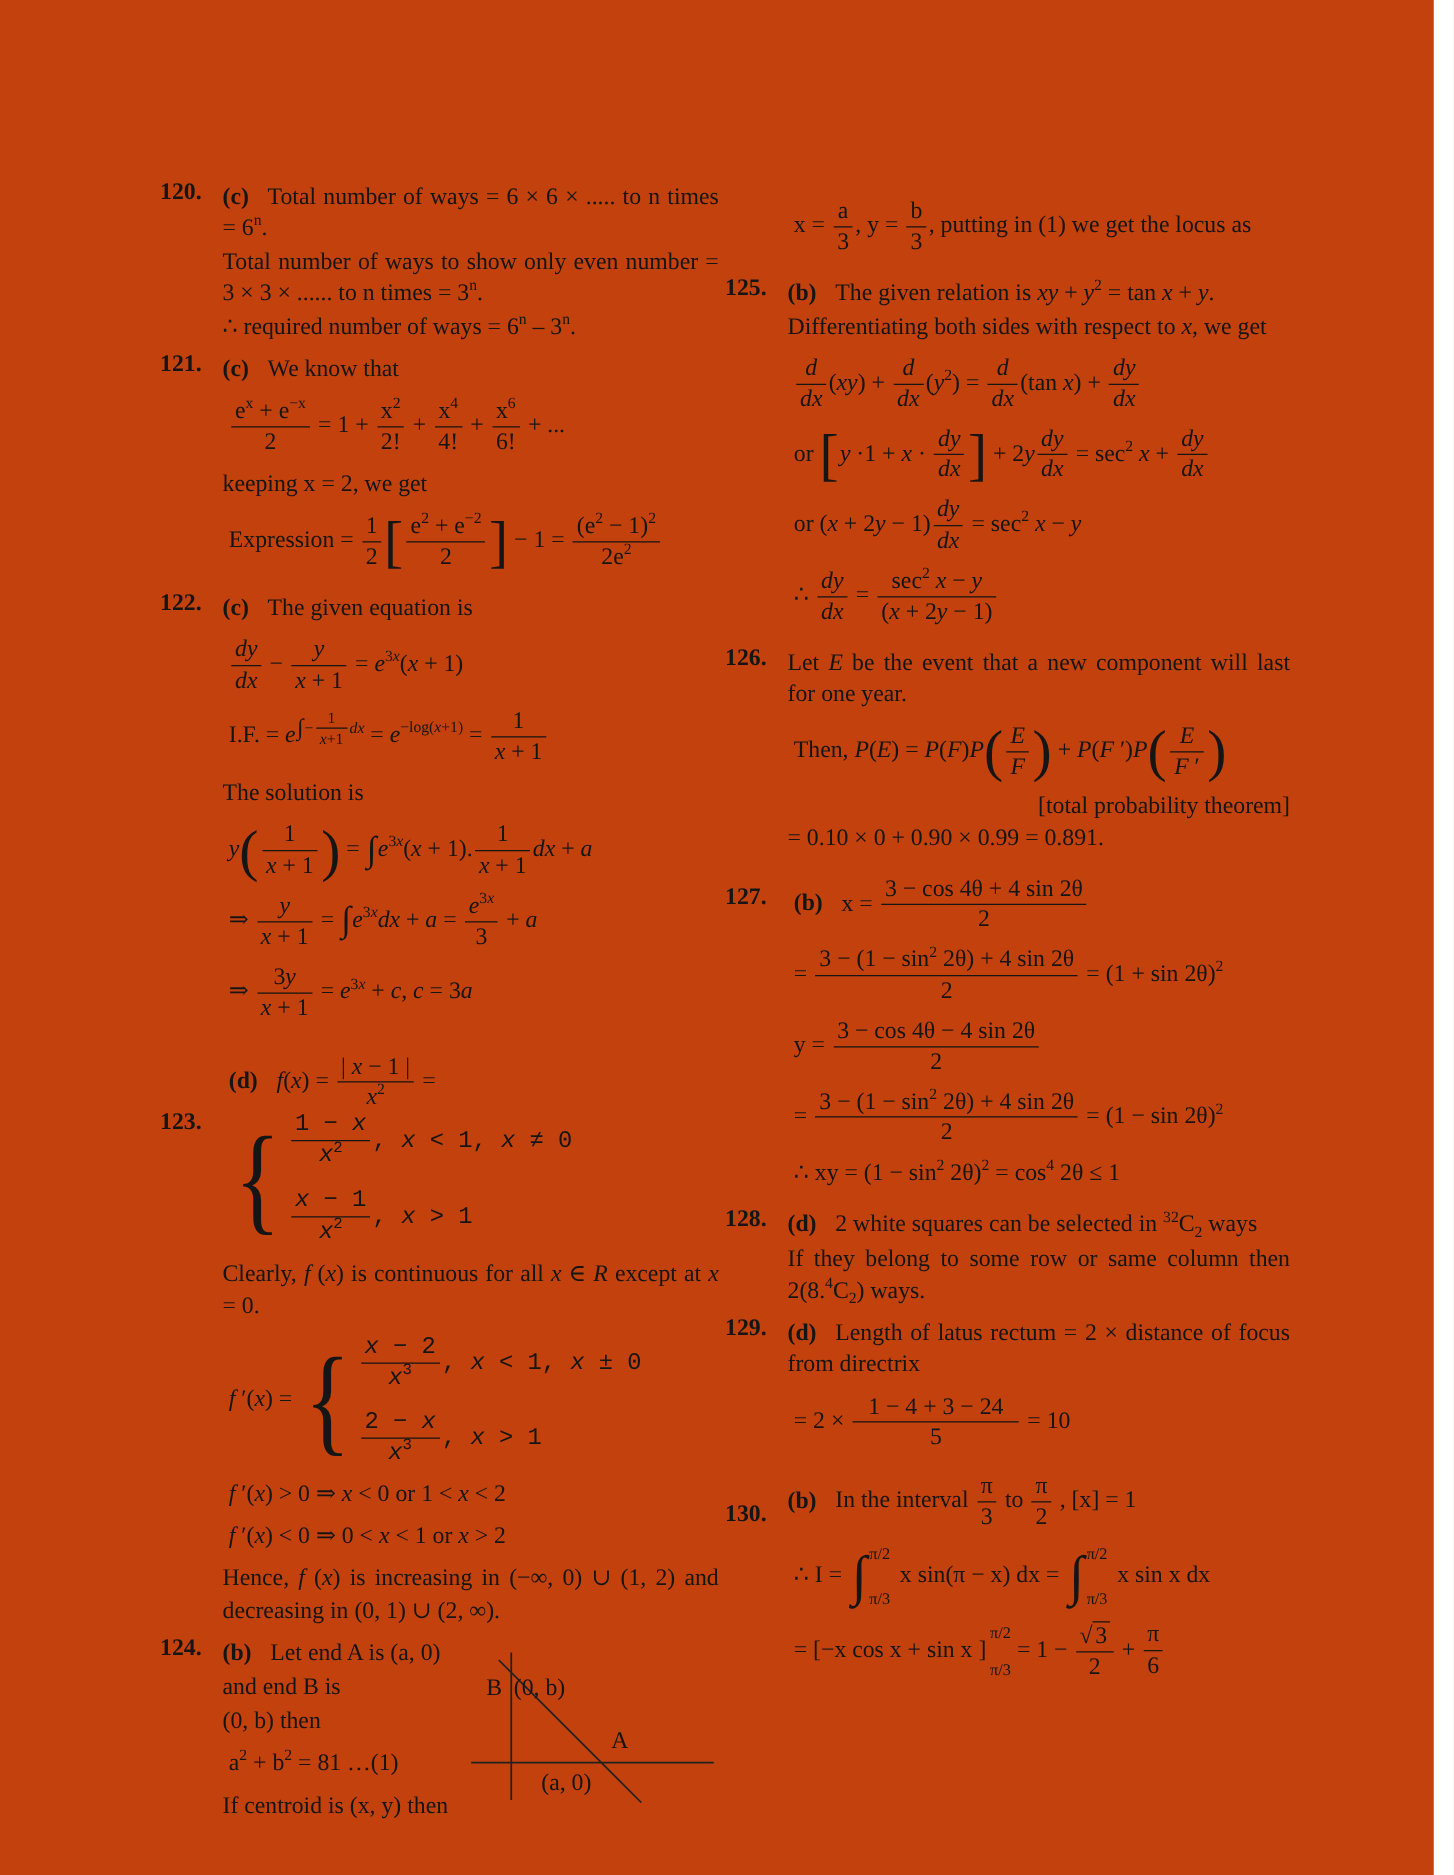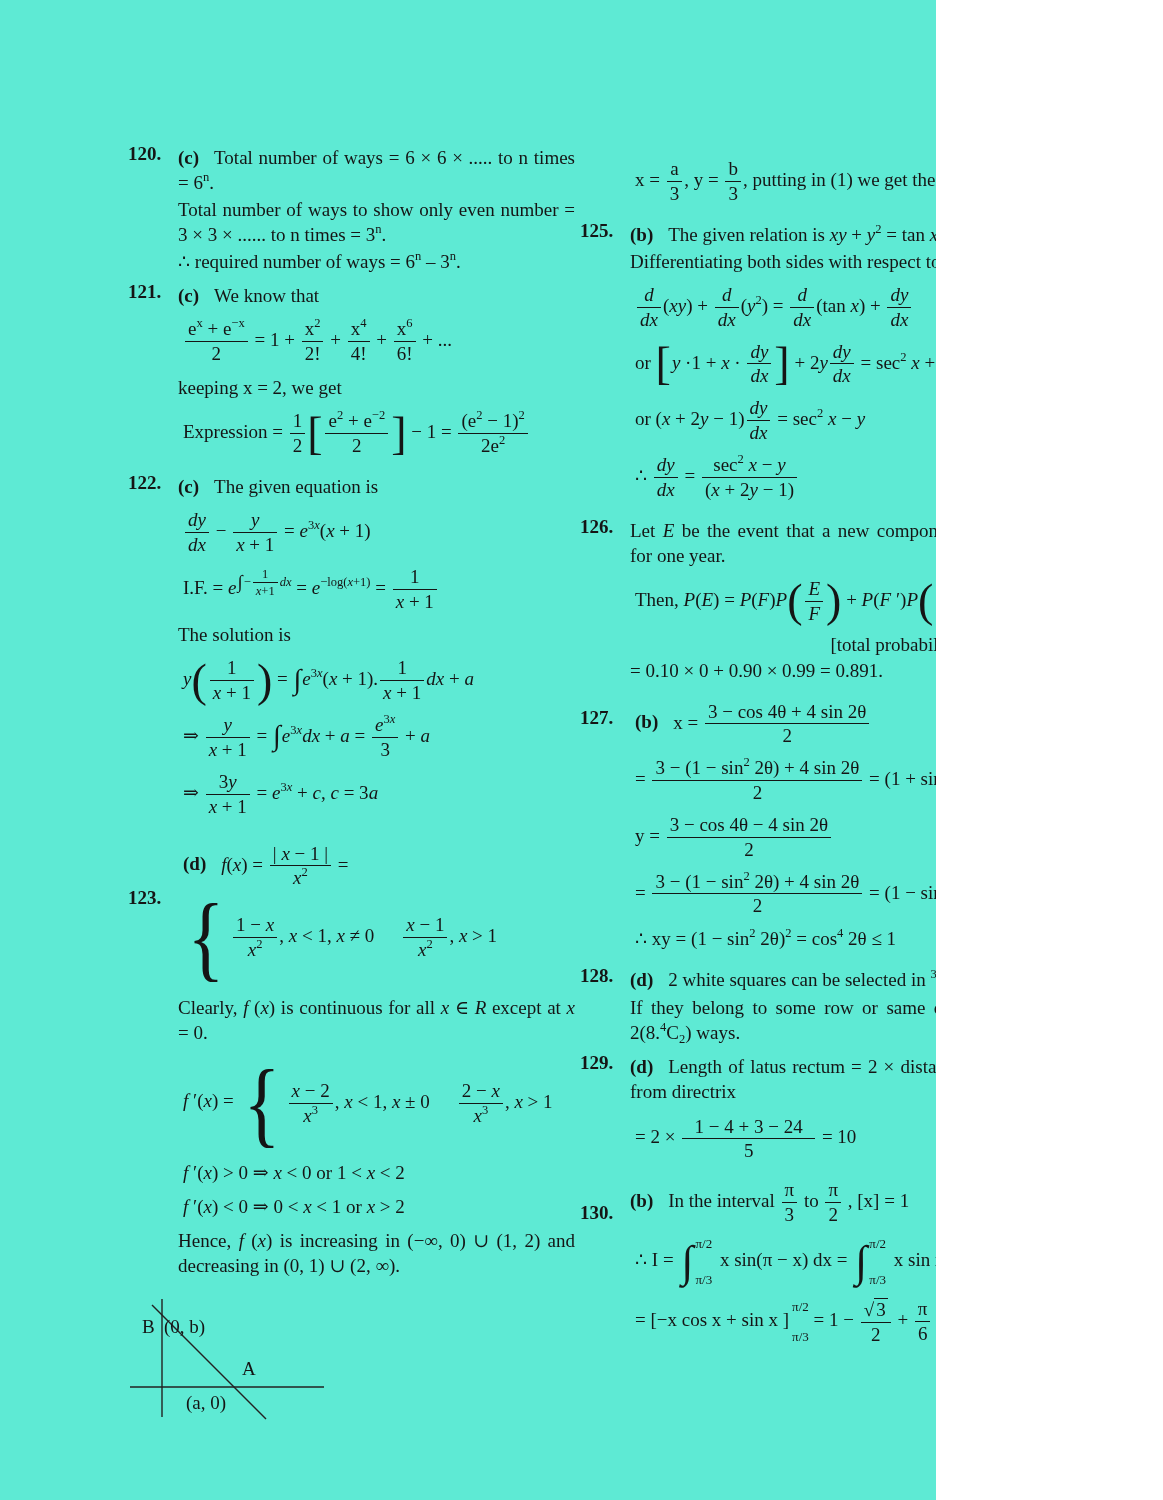--- a/index.html
+++ b/index.html
@@ -1,16 +1,16 @@
 <!DOCTYPE html>
 <html><head>
 <meta charset="utf-8">
 <style>
   html,body{margin:0;padding:0;background:#ffffff;}
-  .page{position:relative;width:936px;height:1500px;background:#5eead4;overflow:hidden;
+  .page{position:relative;width:1147px;height:1500px;background:#c2410c;overflow:hidden;
         font-family:"Liberation Serif","DejaVu Serif",serif;font-size:19px;color:#151515;}
   .col{position:absolute;}
   .col-left{left:128px;top:143px;width:447px;}
   .col-right{left:580px;top:148px;width:452px;}
   .item{display:flex;margin-bottom:5px;}
   .inum{width:50px;flex-shrink:0;font-weight:bold;}
   .icontent{flex:1;min-width:0;}
   .opt{font-weight:bold;margin-right:15px;}
   .blk-p{text-align:justify;margin:2px 0;line-height:1.32;}
   .blk-d{margin:10px 0 10px 5px;line-height:1.22;}
@@ -27,21 +27,21 @@
   .mit{font-style:italic;}
   .msqrt{white-space:nowrap;}
   .msqrt .rad{display:inline-block;}
   .msqrt .bod{display:inline-block;border-top:1.4px solid currentColor;padding:0 2px;}
   .mj{display:inline-block;font-size:150%;line-height:1;vertical-align:-0.12em;margin:0 1px;}
   .mint{display:inline-flex;align-items:center;vertical-align:middle;margin:0 3px;}
   .mint .sym{font-size:44px;line-height:1;}
   .mint .lims{display:flex;flex-direction:column;justify-content:space-between;font-size:13px;height:52px;padding-left:2px;}
   .mcases{display:inline-flex;align-items:center;vertical-align:middle;}
   .mcases .brace{font-size:96px;line-height:1;transform:scaleX(0.8);margin-right:2px;}
-  .mcases .rows{display:flex;flex-direction:row;gap:27px;text-align:left;}
+  .mcases .rows{display:flex;flex-direction:column;gap:14px;text-align:left;font-family:Liberation Mono, monospace;}
   .mbig{display:inline-flex;align-items:center;vertical-align:middle;}
   .mbig .fence{font-size:46px;line-height:1;}
   .mbig .bc{padding:0 1px;}
   .mabs{display:inline-flex;align-items:center;vertical-align:middle;}
   .mabs .vbar{width:1.4px;background:currentColor;margin:0 4px;}
   .mstack{display:inline-flex;flex-direction:column;justify-content:space-between;
           font-size:13px;height:46px;vertical-align:middle;margin-left:3px;}
   
   .item-123 > .inum{padding-top:54px;}
   .item-127 > .inum{padding-top:16px;}
@@ -109,22 +109,30 @@
                 <span style="display: block;"><span class="mfrac"><span class="num"><span class="mit">x</span> − 2</span><span class="den"><span class="mit">x</span><span class="msup">3</span></span></span>, <span class="mit">x</span> &lt; 1, <span class="mit">x</span> ± 0</span>
                 <span style="display: block;"><span class="mfrac"><span class="num">2 − <span class="mit">x</span></span><span class="den"><span class="mit">x</span><span class="msup">3</span></span></span>, <span class="mit">x</span> &gt; 1</span>
               </span>
             </span></div>
           <div class="blk-d"><span class="mit">f</span> ′(<span class="mit">x</span>) &gt; 0 ⇒ <span class="mit">x</span> &lt; 0 or 1 &lt; <span class="mit">x</span> &lt; 2</div>
           <div class="blk-d"><span class="mit">f</span> ′(<span class="mit">x</span>) &lt; 0 ⇒ 0 &lt; <span class="mit">x</span> &lt; 1 or <span class="mit">x</span> &gt; 2</div>
           <div class="blk-p">Hence, <span class="mit">f</span> (<span class="mit">x</span>) is increasing in (−∞, 0) ∪ (1, 2) and decreasing in (0, 1) ∪ (2, ∞).</div>
         </div>
       </div>
       <div class="item item-124">
+        <div class="inum">124.</div>
         <div class="icontent">
           <div class="blk-row">
+            <div class="row-left">
+              <div class="blk-p"><span class="opt">(b)</span>Let end A is (a, 0)</div>
+              <div class="blk-p">and end B is</div>
+              <div class="blk-p">(0, b) then</div>
+              <div class="blk-d">a<span class="msup">2</span> + b<span class="msup">2</span> = 81  …(1)</div>
+              <div class="blk-p">If centroid is (x, y) then</div>
+            </div>
             <div class="row-right">
   <svg class="fig124" width="200" height="130" viewBox="0 0 200 130">
     <line x1="2" y1="92" x2="196" y2="92"></line>
     <line x1="34" y1="4" x2="34" y2="122"></line>
     <line x1="24" y1="10" x2="138" y2="124"></line>
     <text x="14" y="38">B</text>
     <text x="36" y="38">(0, b)</text>
     <text x="114" y="80">A</text>
     <text x="58" y="114">(a, 0)</text>
   </svg>

